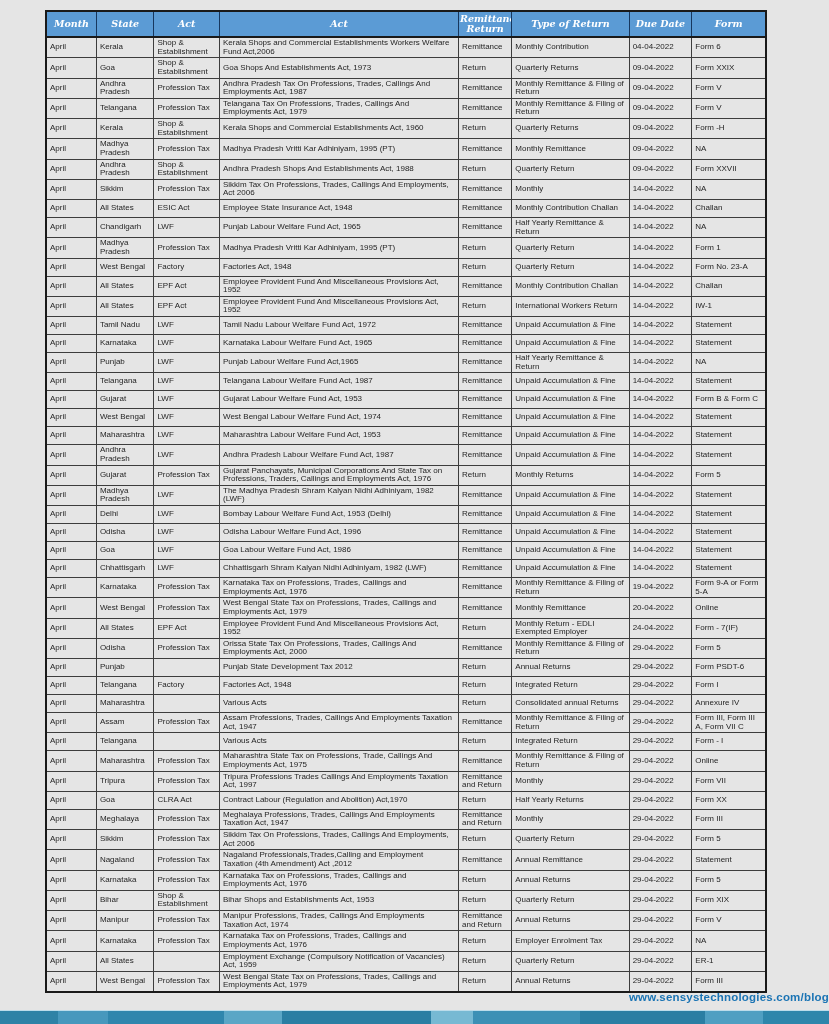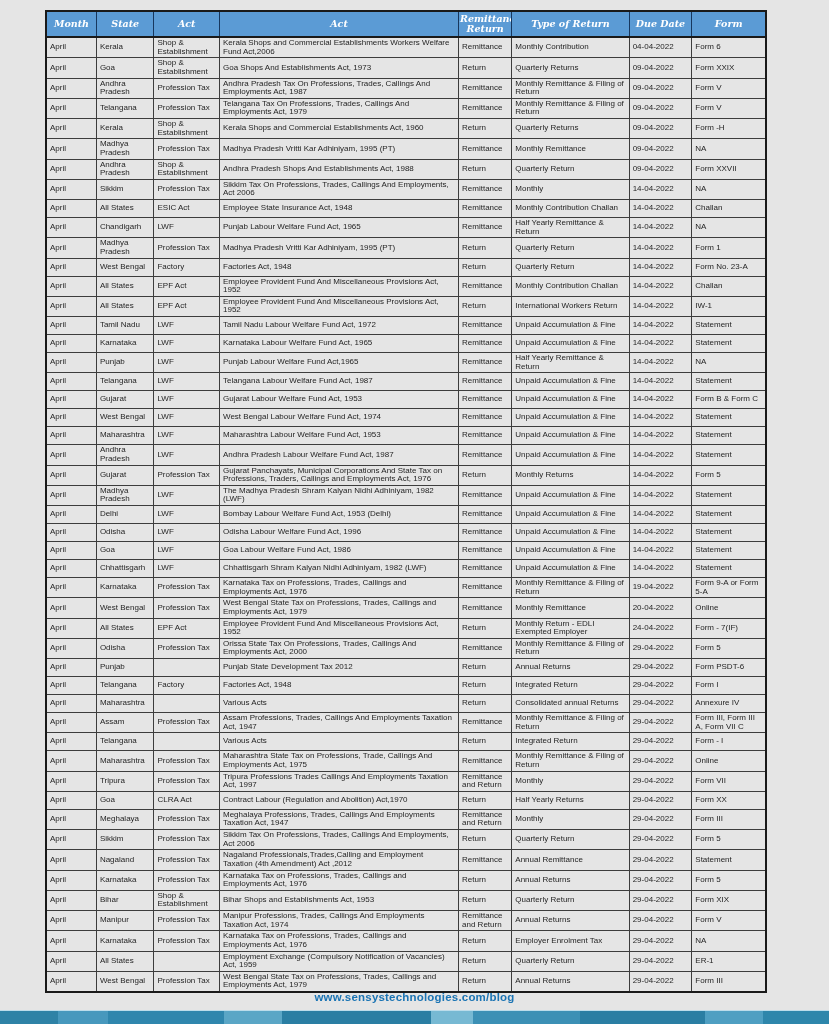--- a/index.html
+++ b/index.html
@@ -58,21 +58,21 @@
     vertical-align: middle;
     text-align: left;
     word-wrap: break-word;
     overflow: hidden;
   }
   .footer-link-wrap {
     position: absolute;
     left: 0;
     top: 987px;
     width: 829px;
-    text-align: center;
+    text-align: right;
   }
   .footer-link-wrap a {
     font-size: 11.5px;
     font-weight: bold;
     color: #1b74b4;
     text-decoration: none;
     letter-spacing: 0.2px;
   }
   .photo-strip {
     position: absolute;

